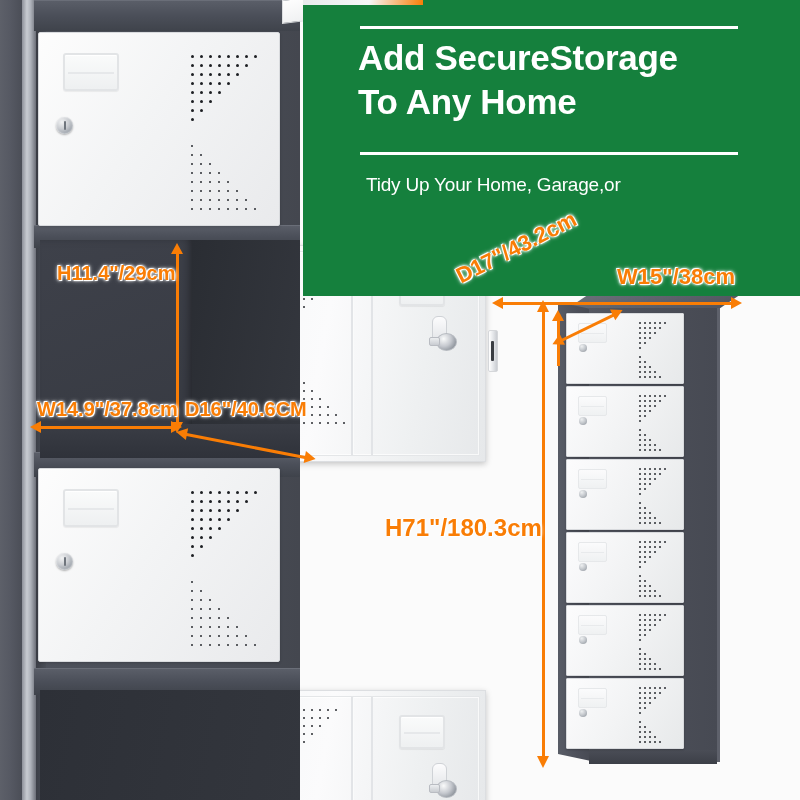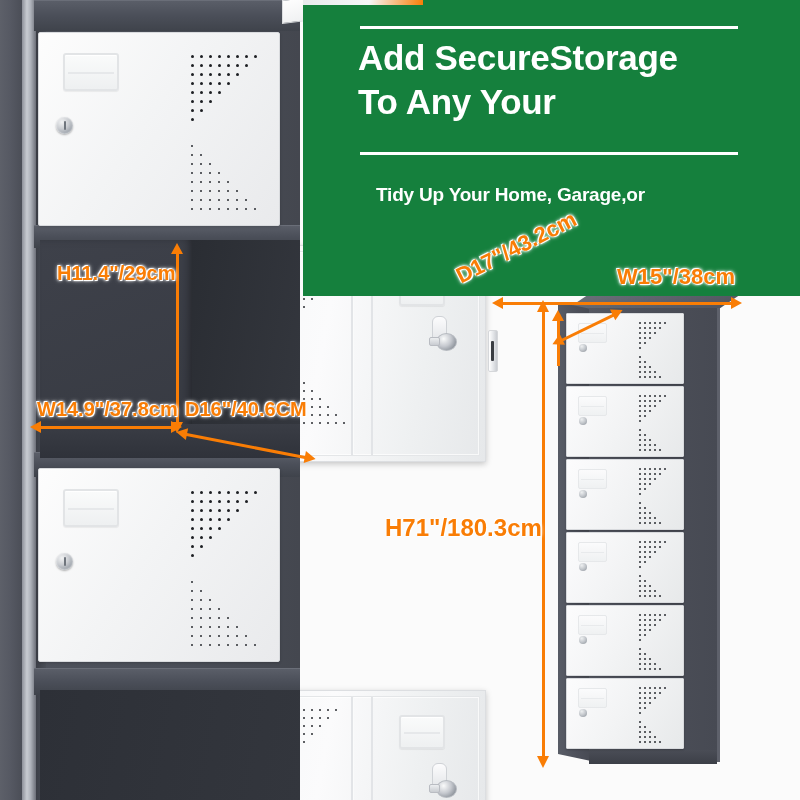--- a/index.html
+++ b/index.html
@@ -23,22 +23,22 @@
   }
   .rule-top{top:26px;}
   .rule-mid{top:152px;}
   .banner h1{
     position:absolute;left:55px;top:36px;width:420px;margin:0;
     color:#ffffff;font-size:35px;line-height:44px;font-weight:bold;
     letter-spacing:-0.3px;
   }
   .banner h1 .l2{display:block;}
   .banner .sub{
-    position:absolute;left:55px;top:163px;width:420px;margin:18px;
-    color:#ffffff;font-size:19px;line-height:28px;font-weight:bold;
+    position:absolute;left:55px;top:163px;width:420px;margin:8px;
+    color:#ffffff;font-size:19px;line-height:28px;font-weight:normal;
     letter-spacing:-0.2px;
   }
   .banner .sub .l2{display:block;}
   
   .banner-top-sliver{
     position:absolute;left:303px;top:0;width:120px;height:5px;z-index:41;
     background:linear-gradient(100deg,#e8eaec 0%,#f6f7f8 55%,#f97d05 100%);
   }
 
   
@@ -809,21 +809,21 @@
             <i style="left:20px;top:20px"></i>
           </div>
         </div>
       </div>
   </div>
 
   <div class="banner">
     <div class="rule rule-top"></div>
     <h1>
       <span>Add SecureStorage</span>
-      <span class="l2">To Any Your</span>
+      <span class="l2">To Any Home</span>
     </h1>
     <div class="rule rule-mid"></div>
     <p class="sub">
       <span>Tidy Up Your Home, Garage,or</span>
     </p>
   </div>
   <div class="banner-top-sliver"></div>
 
   <div class="arrow" style="left:170px;top:243px;width:14px;height:190px;">
     <div class="shaft" style="left:6px;top:8px;width:3px;height:174px;"></div>

